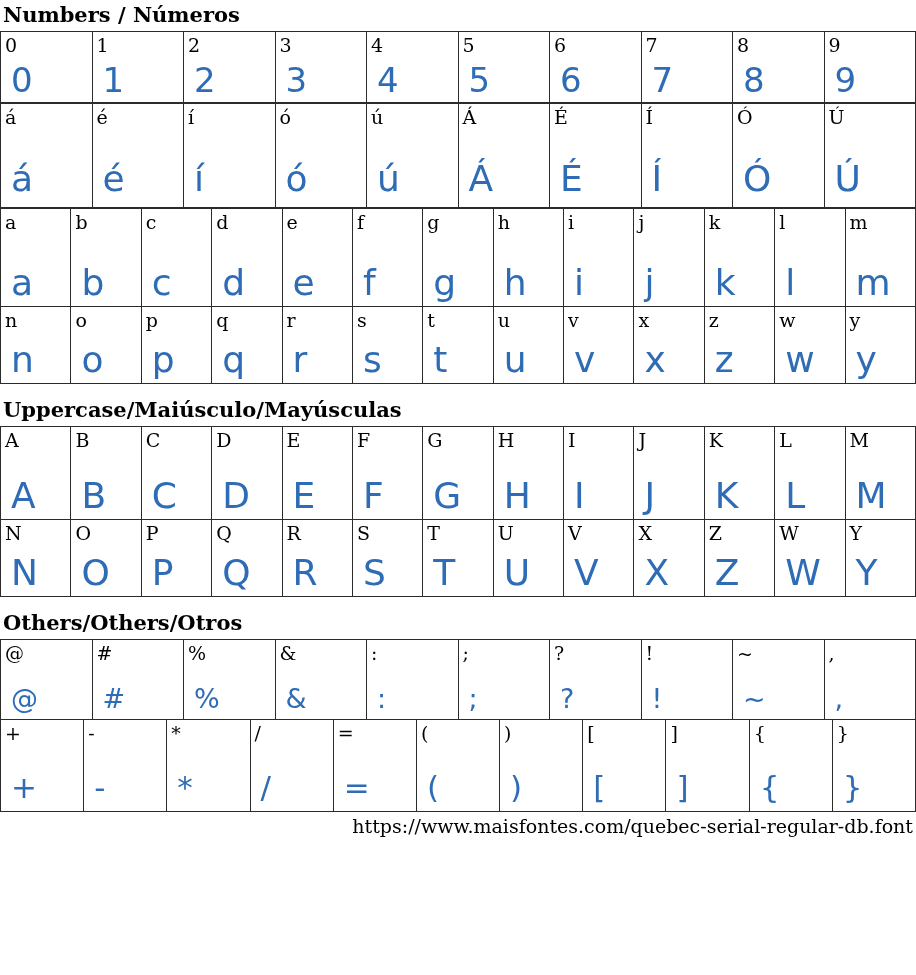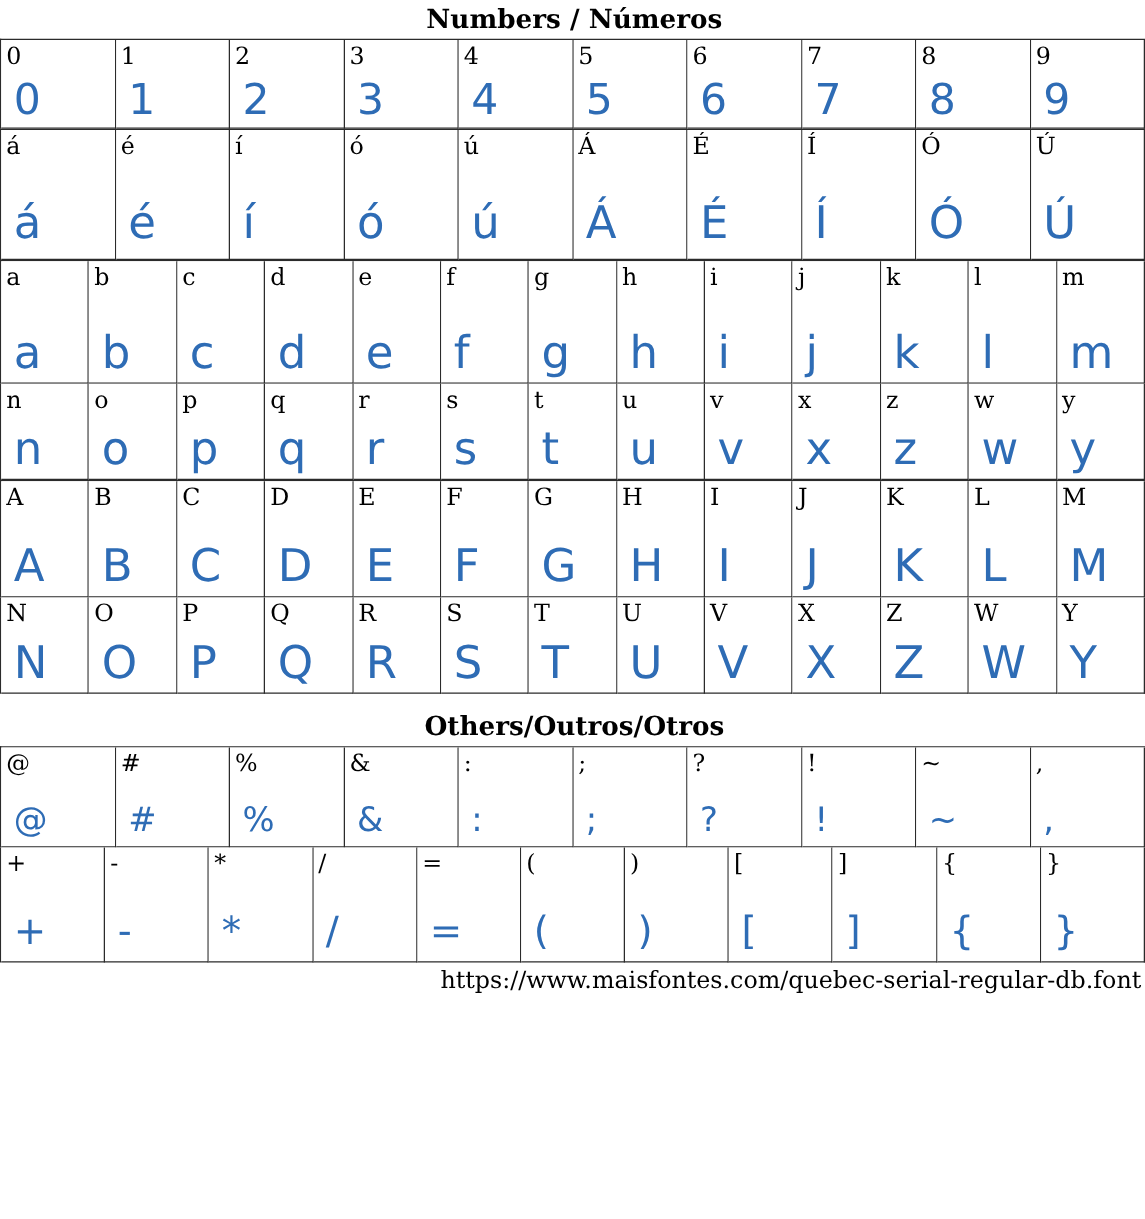--- a/index.html
+++ b/index.html
@@ -11,21 +11,20 @@
     color: #000000;
     overflow: hidden;
   }
   .section-title {
     font-family: "DejaVu Serif", serif;
     font-weight: bold;
     font-size: 21px;
     line-height: 26px;
     margin: 13px 0 3px 3px;
     color: #000000;
-    text-align: center;
   }
   .section-0 .section-title { margin-top: 2px; }
 
   .grid-row {
     display: grid;
     border-left: 1px solid #2b2b2b;
     width: 916px;
   }
   .section .grid-row:first-of-type { border-top: 1px solid #2b2b2b; }
 
@@ -276,20 +275,21 @@
           <span class="ref" style="color: rgb(0, 0, 0);">w</span>
           <span class="sample" style="color: rgb(46, 108, 181);">w</span>
         </div>
         <div class="cell">
           <span class="ref" style="color: rgb(0, 0, 0);">y</span>
           <span class="sample" style="color: rgb(46, 108, 181);">y</span>
         </div>
       </div>
     </section>
     <section class="section section-3">
+      <h2 class="section-title">Uppercase/Maiúsculo/Mayúsculas</h2>
       <div class="grid-row row-3-0" style="grid-template-columns: repeat(13, 1fr);">
         <div class="cell">
           <span class="ref" style="color: rgb(0, 0, 0);">A</span>
           <span class="sample" style="color: rgb(46, 108, 181);">A</span>
         </div>
         <div class="cell">
           <span class="ref" style="color: rgb(0, 0, 0);">B</span>
           <span class="sample" style="color: rgb(46, 108, 181);">B</span>
         </div>
         <div class="cell">
@@ -386,21 +386,21 @@
           <span class="ref" style="color: rgb(0, 0, 0);">W</span>
           <span class="sample" style="color: rgb(46, 108, 181);">W</span>
         </div>
         <div class="cell">
           <span class="ref" style="color: rgb(0, 0, 0);">Y</span>
           <span class="sample" style="color: rgb(46, 108, 181);">Y</span>
         </div>
       </div>
     </section>
     <section class="section section-4">
-      <h2 class="section-title">Others/Outros/Otros</h2>
+      <h2 class="section-title">Others/Others/Otros</h2>
       <div class="grid-row row-4-0" style="grid-template-columns: repeat(10, 1fr);">
         <div class="cell">
           <span class="ref" style="color: rgb(0, 0, 0);">@</span>
           <span class="sample" style="color: rgb(46, 108, 181);">@</span>
         </div>
         <div class="cell">
           <span class="ref" style="color: rgb(0, 0, 0);">#</span>
           <span class="sample" style="color: rgb(46, 108, 181);">#</span>
         </div>
         <div class="cell">

